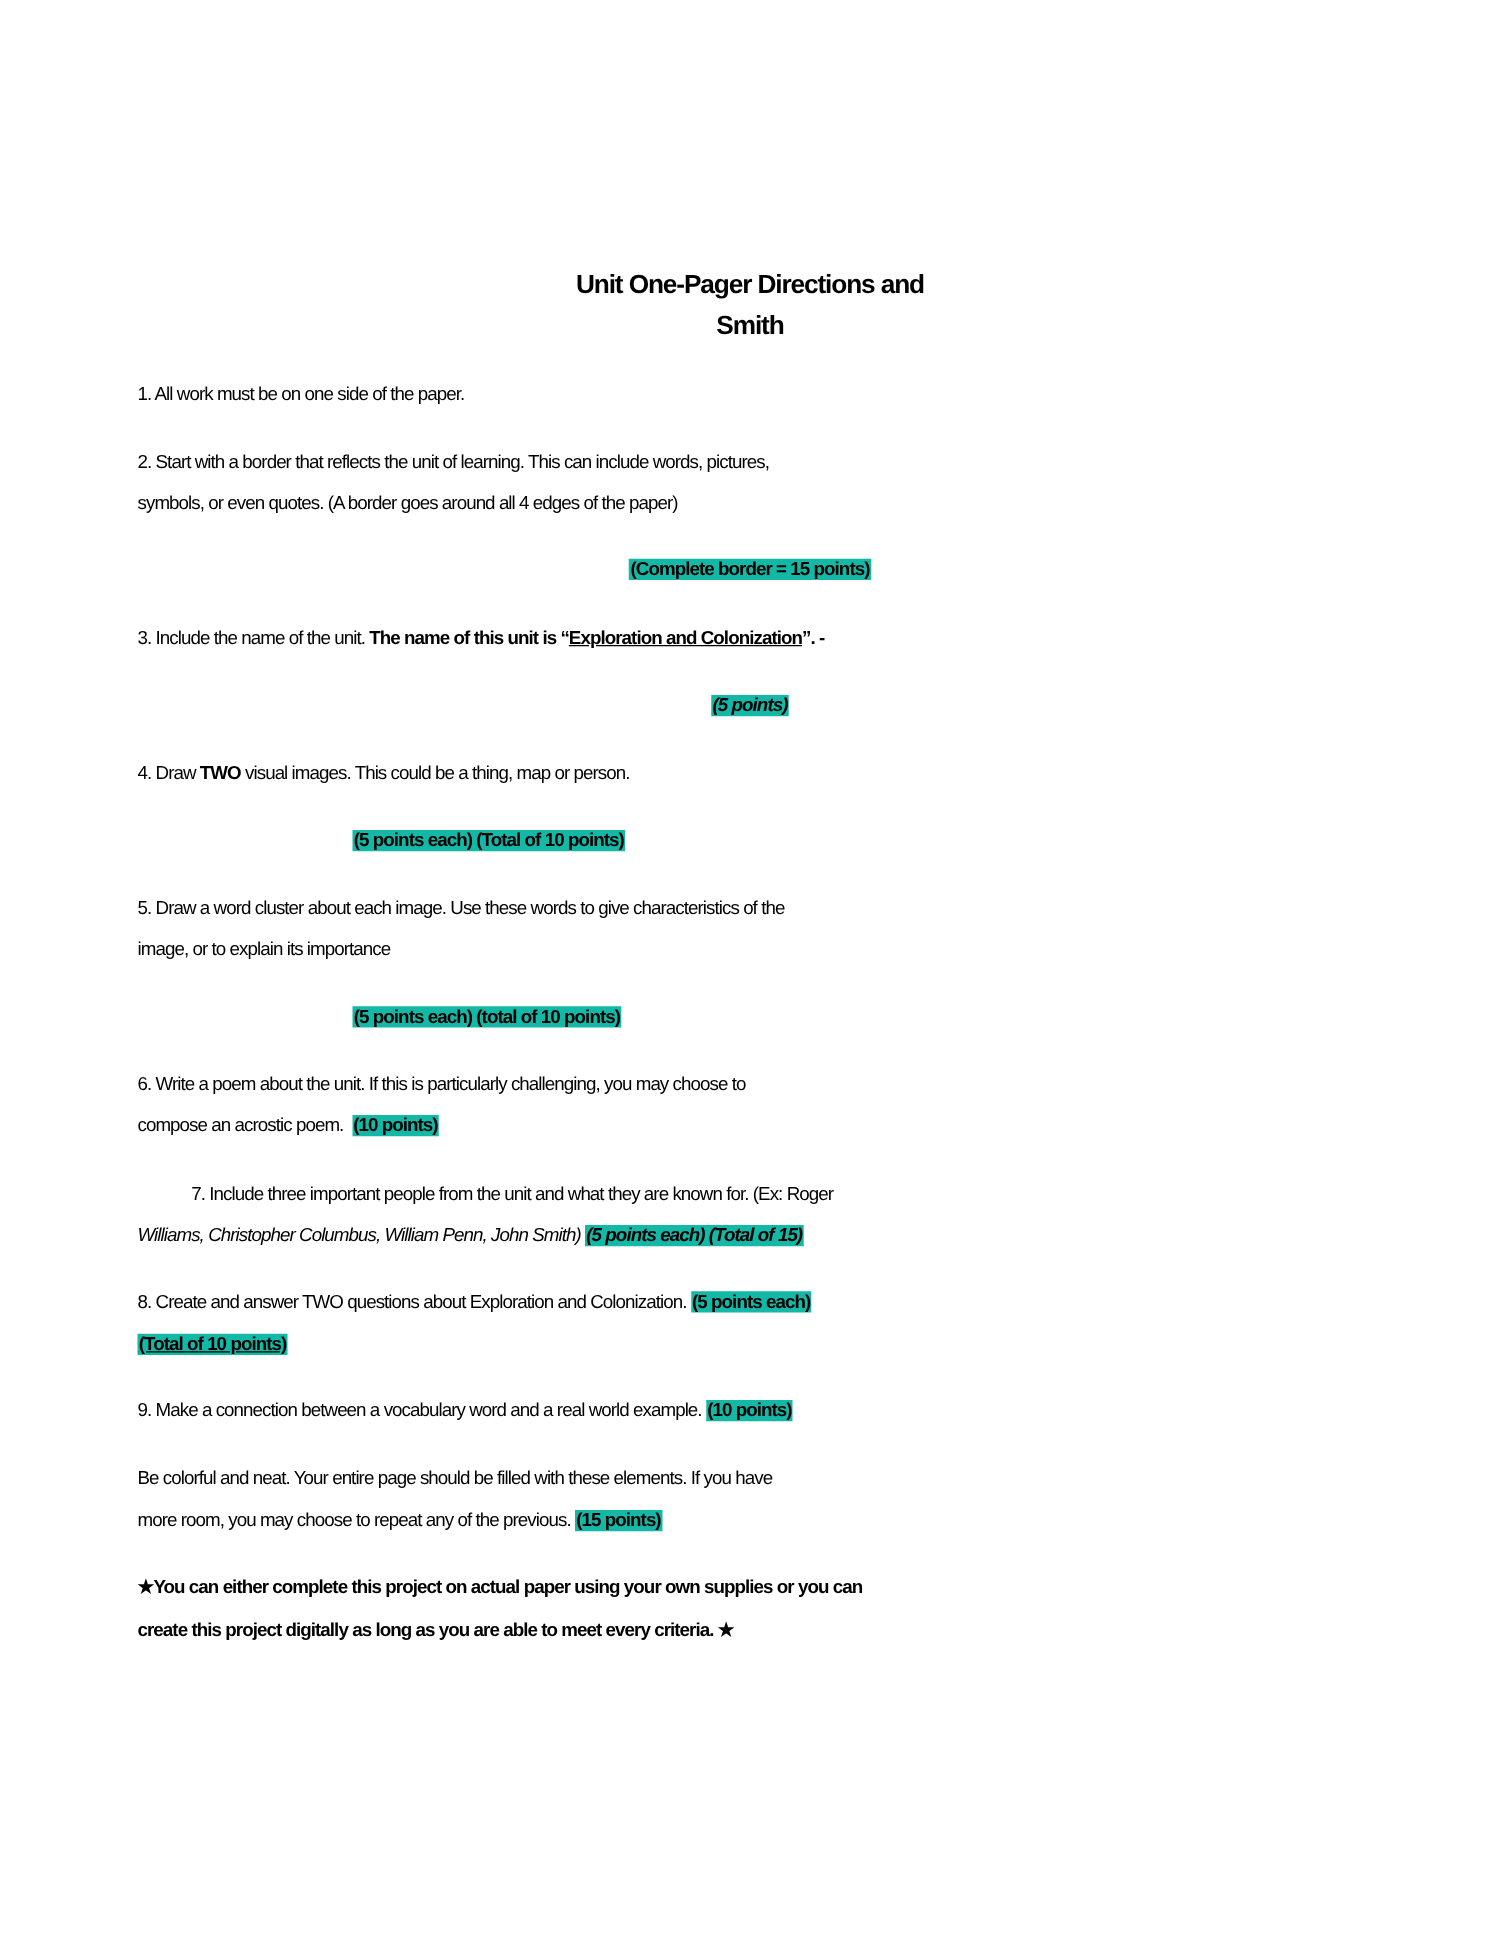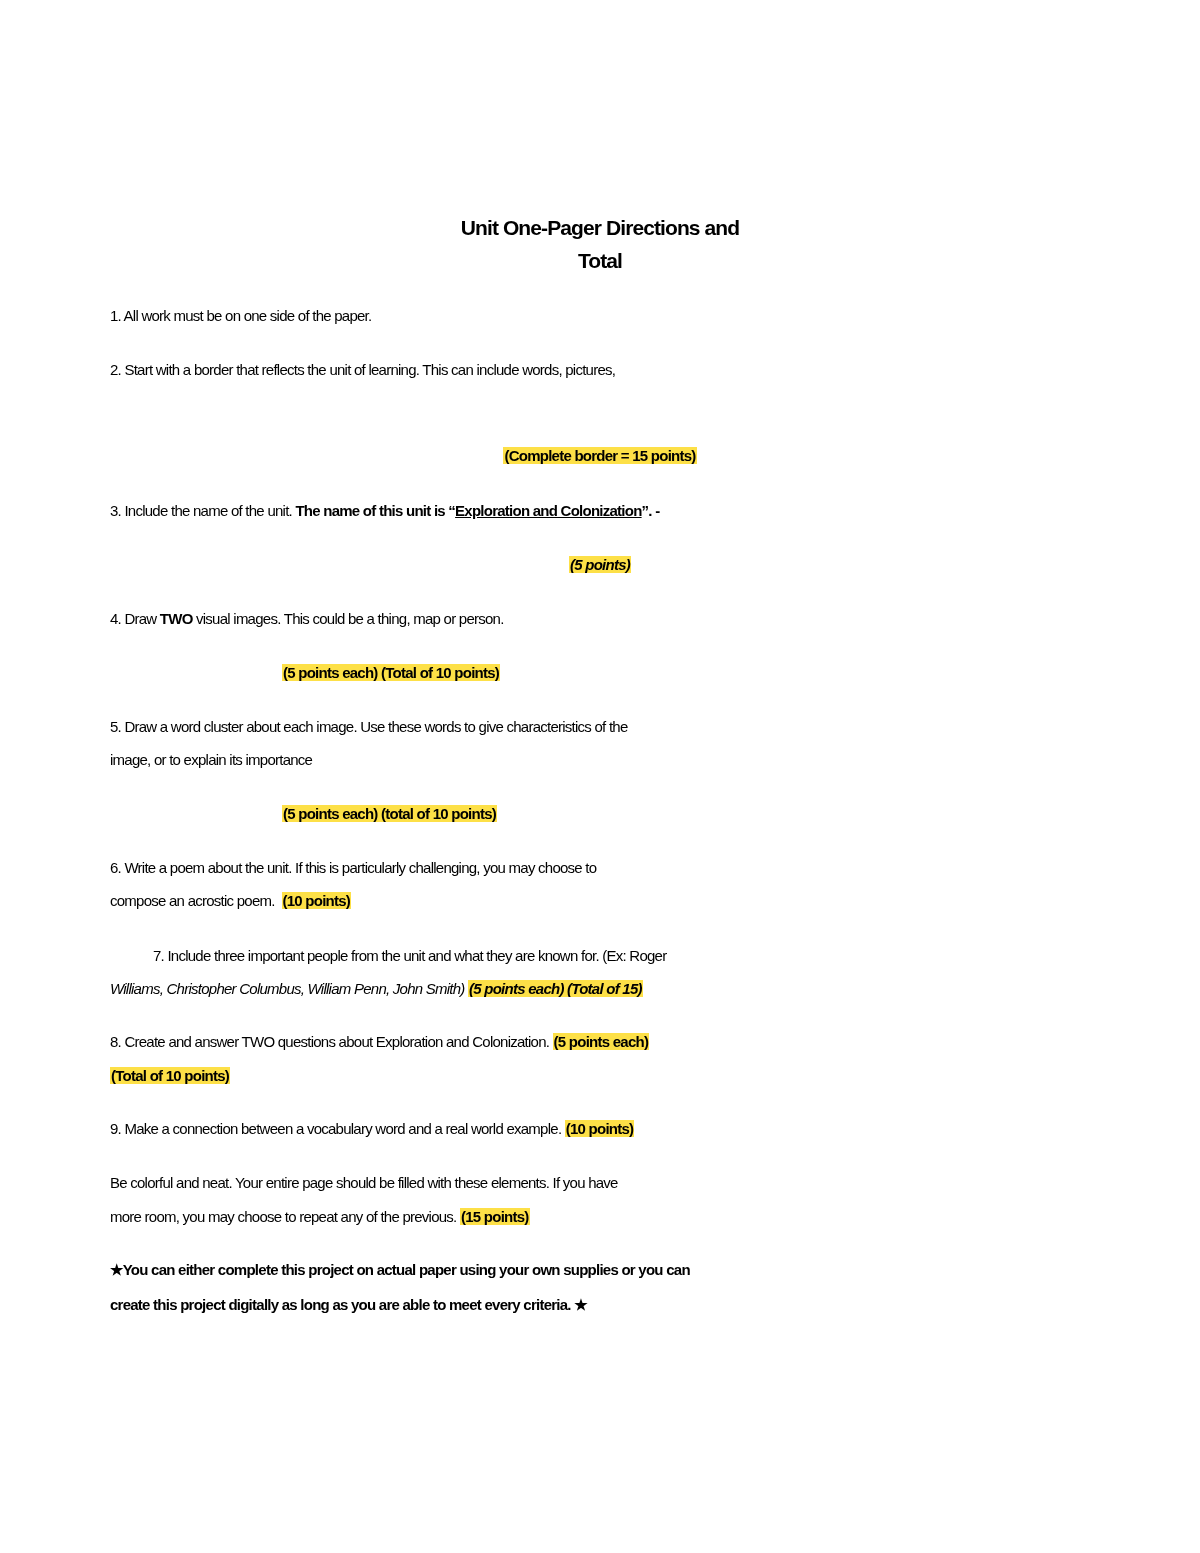--- a/index.html
+++ b/index.html
@@ -2,40 +2,41 @@
 <html><head>
 <meta charset="utf-8">
 <style>
   html, body { margin:0; padding:0; background:#ffffff; }
   body { width:1200px; height:1553px; position:relative; overflow:hidden; font-family:"Liberation Sans", sans-serif; color:#000; }
   .page { position:absolute; left:0; top:0; width:976px; height:1553px; background:#fff; }
   .line { position:absolute; left:110px; font-size:15px; letter-spacing:-0.75px; word-spacing:0px; white-space:nowrap; line-height:26px; }
   .center { left:0; width:1200px; text-align:center; }
   .title { font-weight:bold; font-size:21px; letter-spacing:-0.9px; }
   .b { font-weight:bold; }
-  .hl { background:#fde047; font-weight:bold; padding:0 1px; }
+  .hl { background:#14b8a6; font-weight:bold; padding:0 1px; }
   .u { text-decoration:underline; }
 </style>
 </head>
 <body>
 
 <div class="page">
 
   <div class="line center title" style="top:215px;">Unit One-Pager Directions  and</div>
-  <div class="line center title" style="top:248px;">Total</div>
+  <div class="line center title" style="top:248px;">Smith</div>
 
   <div class="line" style="top:303px;">
     <span>1.</span>
     <span>All work must be on one side of the paper.</span>
   </div>
 
   <div class="line" style="top:357px;">
     <span>2.</span>
     <span>Start with a border that reflects the unit of learning. This can include words, pictures,</span>
   </div>
+  <div class="line" style="top:390px;">symbols, or even quotes. (A border goes around all 4 edges of the paper)</div>
   <div class="line center" style="top:443px;">
     <span class="hl">(Complete border = 15 points)</span>
   </div>
 
   <div class="line" style="top:498px;">
     <span>3.</span>
     <span>Include the name of the unit. </span><span class="b">The name of this unit is “</span><span class="b u">Exploration and Colonization</span><span class="b">”. -</span>
   </div>
   <div class="line center" style="top:552px;font-style:italic;">
     <span class="hl">(5 points)</span>
@@ -71,21 +72,21 @@
     <span>Include three important people from the unit and what they are known for. (Ex: Roger</span>
   </div>
   <div class="line" style="top:976px;font-style:italic;">
     <span style="white-space:pre;">Williams, Christopher Columbus, William Penn, John Smith) </span><span class="hl">(5 points each) (Total of 15)</span>
   </div>
 
   <div class="line" style="top:1029px;">
     <span>8.</span>
     <span style="white-space:pre;">Create and answer TWO questions about Exploration and Colonization. </span><span class="hl">(5 points each)</span>
   </div>
-  <div class="line" style="top:1063px;">
+  <div class="line" style="top:1063px;text-decoration:underline;">
     <span class="hl">(Total of 10 points)</span>
   </div>
 
   <div class="line" style="top:1116px;">
     <span>9.</span>
     <span style="white-space:pre;">Make a connection between a vocabulary word and a real world example. </span><span class="hl">(10 points)</span>
   </div>
 
   <div class="line" style="top:1170px;"> Be colorful and neat. Your entire page should be filled with these elements. If you have</div>
   <div class="line" style="top:1204px;">

